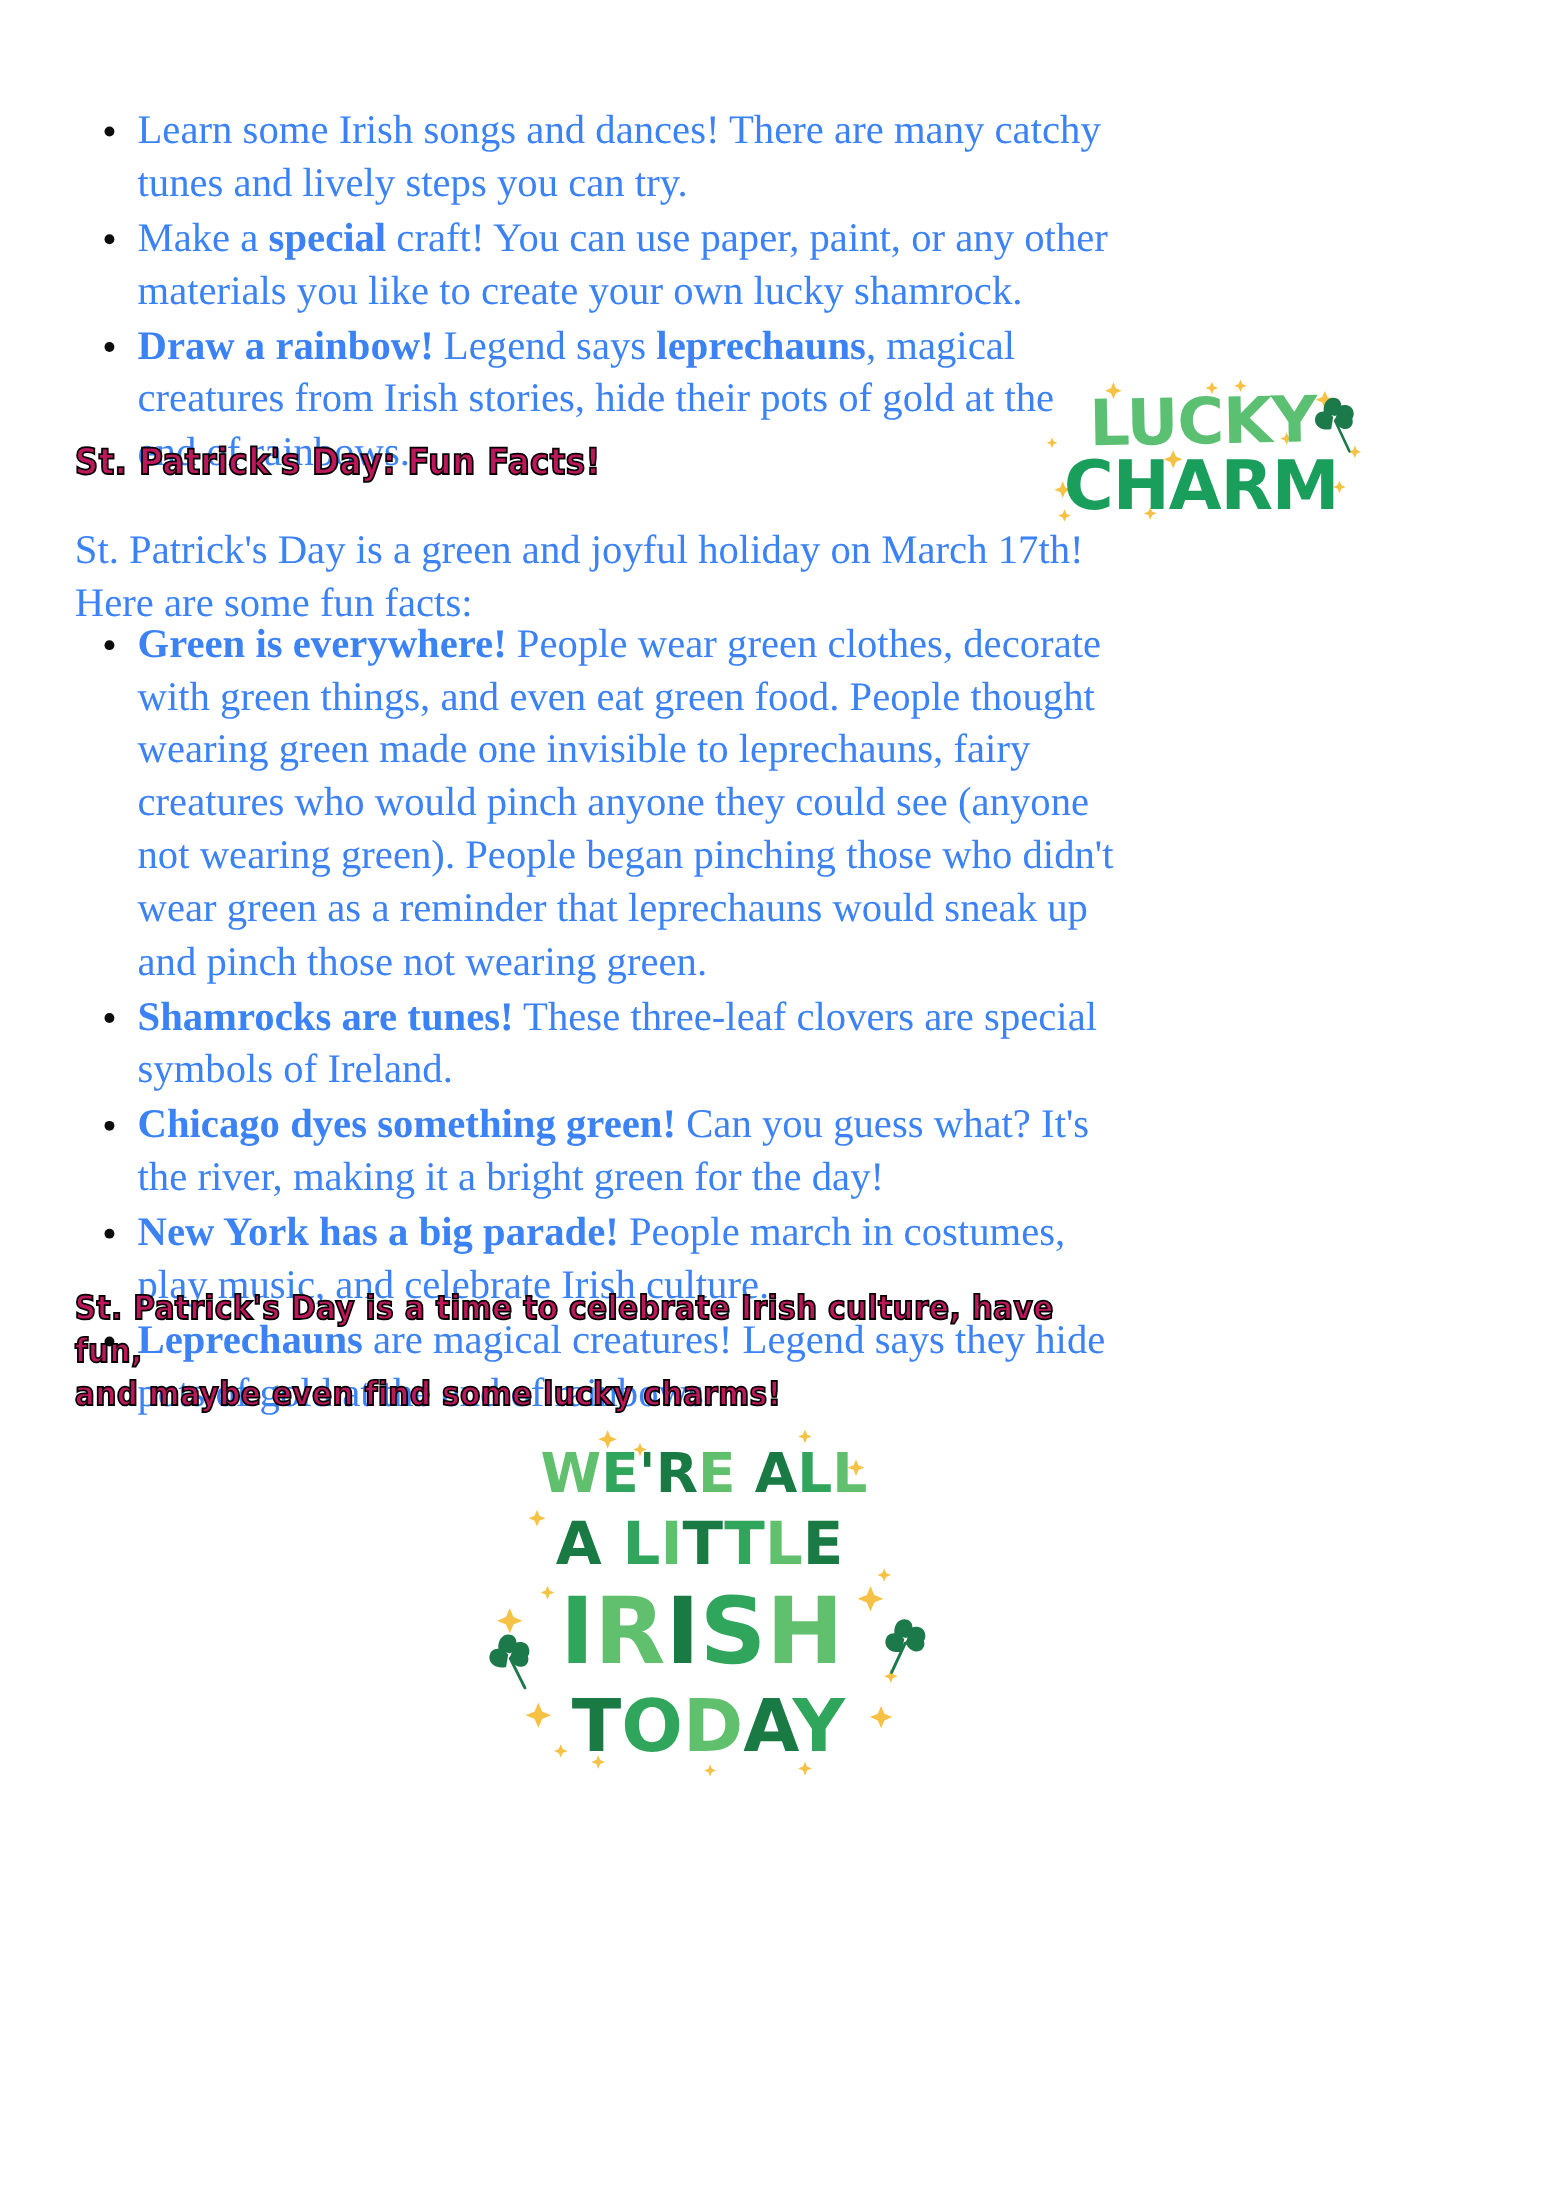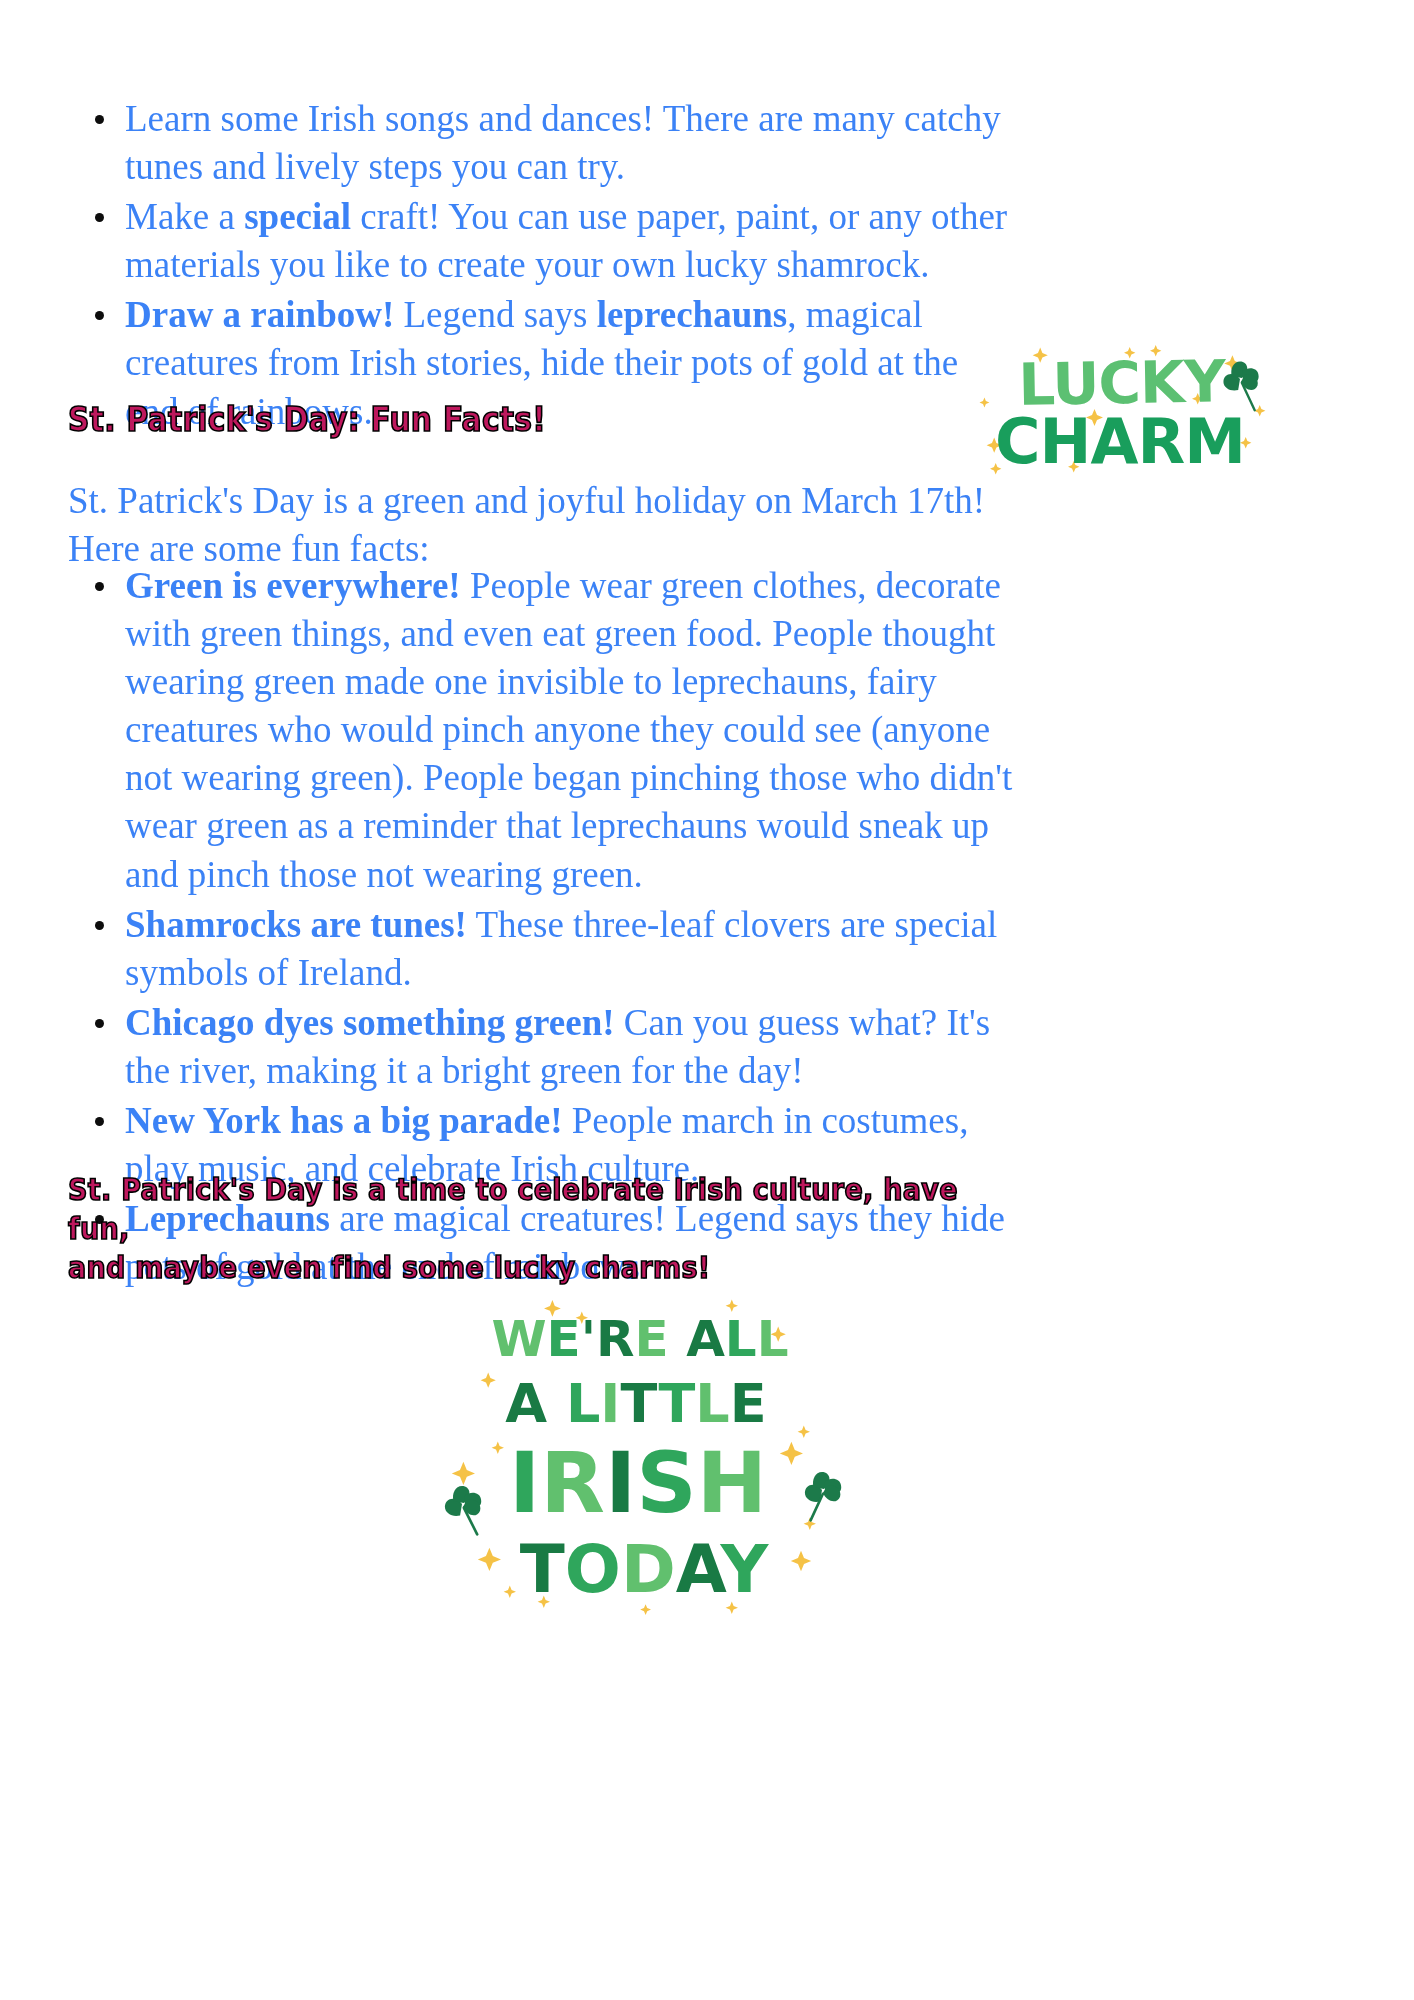--- a/index.html
+++ b/index.html
@@ -98,21 +98,21 @@
     top: 1170px;
     width: 960px;
     font-size: 30px;
     line-height: 1.30;
   }
 
   
   .sticker { position: absolute; }
 
   #lucky-charm-sticker {
-    left: 972px;
+    left: 944px;
     top: 345px;
     width: 300px;
     height: 130px;
   }
   #irish-today-sticker {
     left: 430px;
     top: 1290px;
     width: 420px;
     height: 330px;
   }

